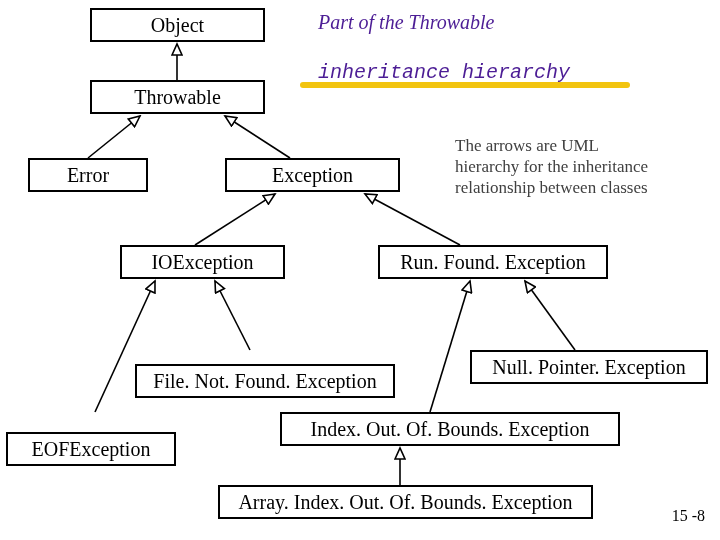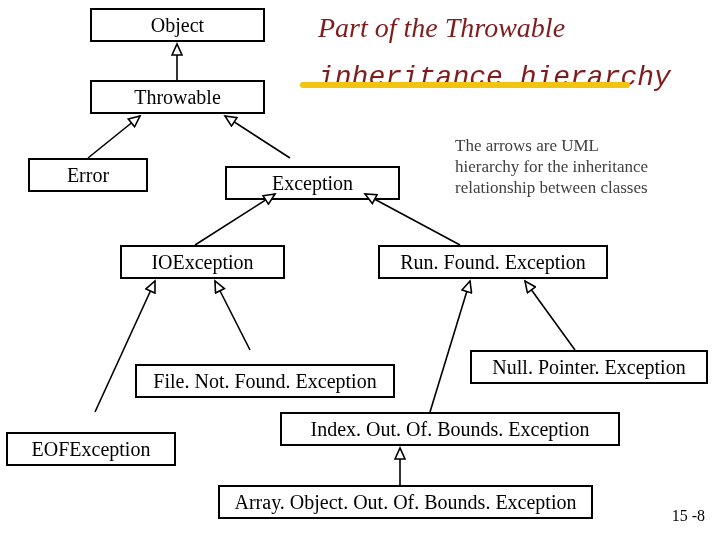--- a/index.html
+++ b/index.html
@@ -8,23 +8,23 @@
     width: 720px;
     height: 540px;
     position: relative;
     font-family: "Times New Roman", Times, serif;
     background: #fff;
     overflow: hidden;
   }
   .title {
     position: absolute;
     font-style: italic;
-    font-size: 28px;
+    font-size: 20px;
     line-height: 1.25;
-    color: #7f1d1d;
+    color: #4c1d95;
   }
   .underline {
     position: absolute;
     height: 6px;
     background: #f2c40f;
     border-radius: 3px;
   }
   .classbox {
     position: absolute;
     border: 2px solid #000;
@@ -61,28 +61,28 @@
 <div class="title" style="left:318px; top:60px;font-family:Liberation Mono, monospace;">inheritance hierarchy</div>
 <div class="underline" style="left:300px; top:82px; width:330px;"></div>
 
 <div class="note" style="left:455px; top:135px;">The arrows are UML</div>
 <div class="note" style="left:455px; top:156px;">hierarchy for the inheritance</div>
 <div class="note" style="left:455px; top:177px;">relationship between classes</div>
 
 <div class="classbox" style="left:90px;  top:8px;   width:175px; height:34px;">Object</div>
 <div class="classbox" style="left:90px;  top:80px;  width:175px; height:34px;">Throwable</div>
 <div class="classbox" style="left:28px;  top:158px; width:120px; height:34px;">Error</div>
-<div class="classbox" style="left:225px; top:158px; width:175px; height:34px;margin-top:8px;">Exception</div>
+<div class="classbox" style="left:225px; top:158px; width:175px; height:34px;">Exception</div>
 <div class="classbox" style="left:108px; top:245px; width:165px; height:34px;margin-left:12px;">IOException</div>
 <div class="classbox" style="left:378px; top:245px; width:230px; height:34px;">Run. Found. Exception</div>
 <div class="classbox" style="left:135px; top:364px; width:260px; height:34px;">File. Not. Found. Exception</div>
 <div class="classbox" style="left:470px; top:350px; width:238px; height:34px;">Null. Pointer. Exception</div>
 <div class="classbox" style="left:6px;   top:432px; width:170px; height:34px;">EOFException</div>
 <div class="classbox" style="left:280px; top:412px; width:340px; height:34px;">Index. Out. Of. Bounds. Exception</div>
-<div class="classbox" style="left:218px; top:485px; width:375px; height:34px;">Array. Object. Out. Of. Bounds. Exception</div>
+<div class="classbox" style="left:218px; top:485px; width:375px; height:34px;">Array. Index. Out. Of. Bounds. Exception</div>
 
 <div class="slidenum" style="right:15px; bottom:15px;">15 -8</div>
 
 <svg class="arrows">
   <defs>
     <marker id="tri" markerWidth="14" markerHeight="12" refX="12" refY="6" orient="auto" markerUnits="userSpaceOnUse">
       <path d="M1,1 L12,6 L1,11 Z" fill="#fff" stroke="#000" stroke-width="1.6"></path>
     </marker>
   </defs>
   <g stroke="#000" stroke-width="1.6" fill="none">

